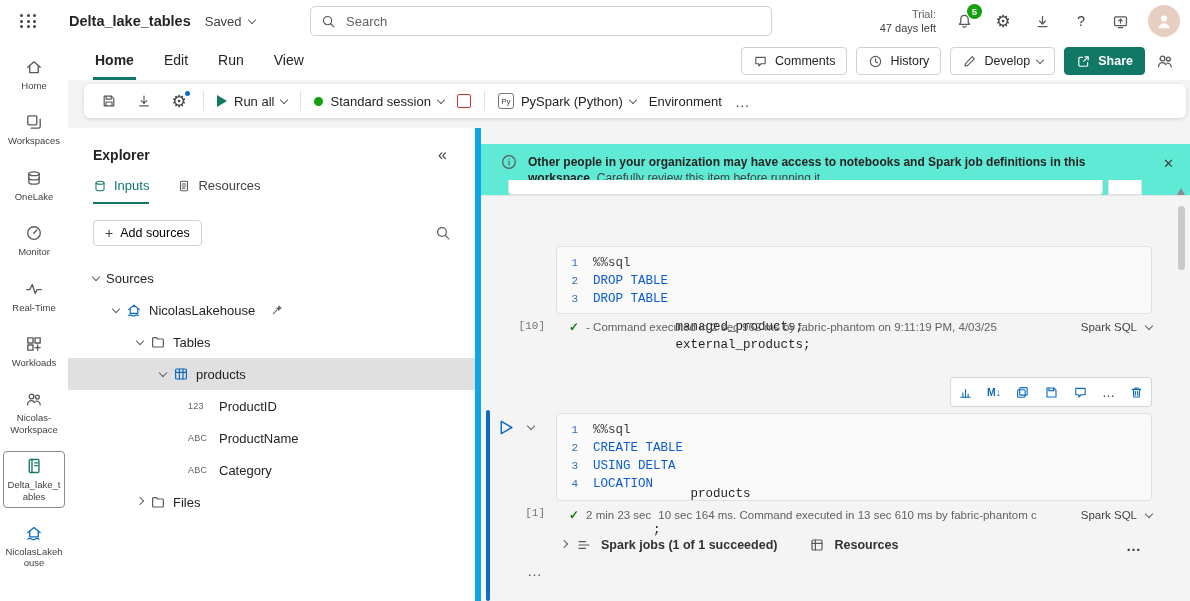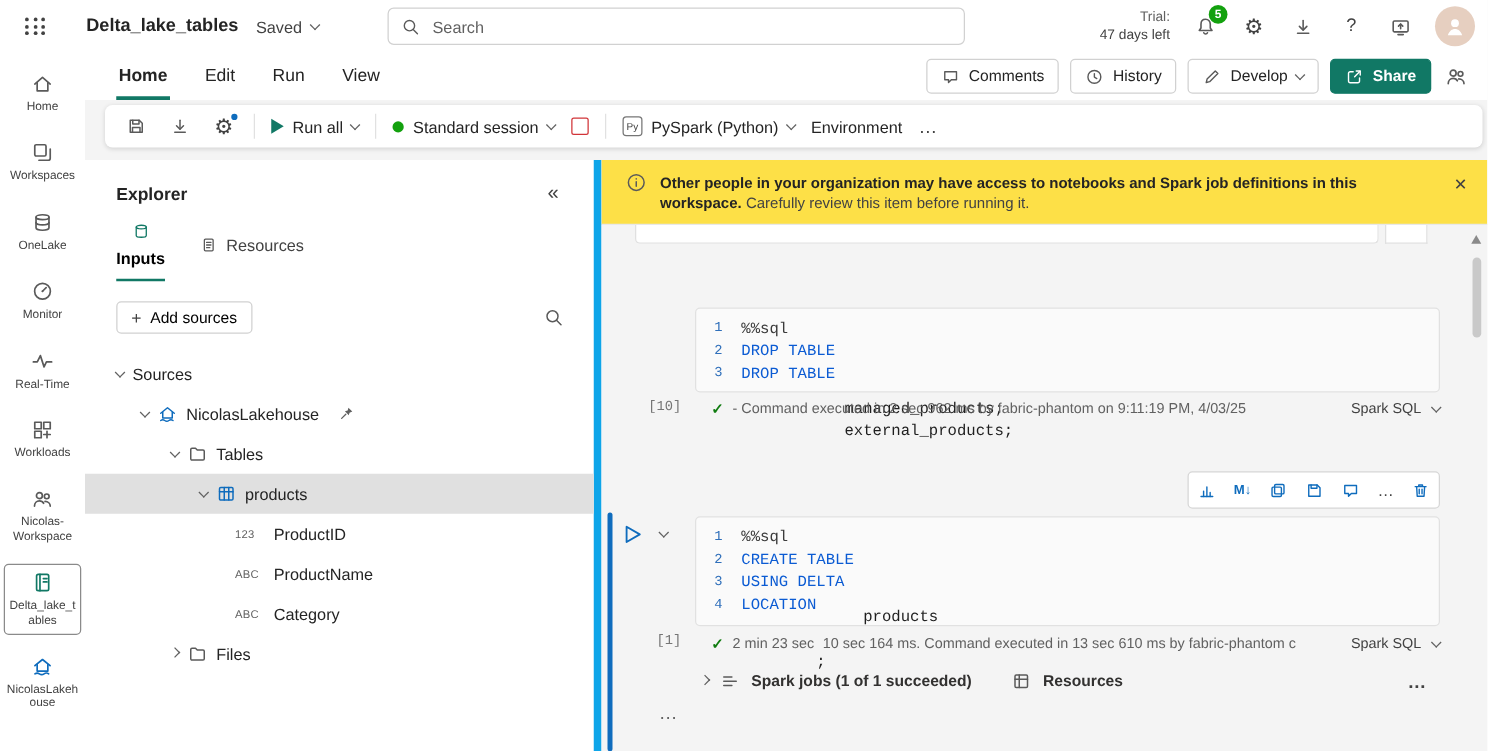--- a/index.html
+++ b/index.html
@@ -61,33 +61,33 @@
   .rail-item .lbl { margin-top:4px; font-size:9.5px; color:#424242; text-align:center; line-height:1.2; overflow-wrap:anywhere; }
   .rail-item.sel { border-color:#8a8a8a; background:#fff; }
 
   
   .explorer { position:absolute; top:128px; left:68px; width:413px; bottom:0; background:#fff; border-right:6px solid #0ea5e9; z-index:5; }
   .exp-head { display:flex; align-items:center; justify-content:space-between; padding:18px 28px 6px 25px; }
   .exp-title { font-size:14px; font-weight:700; }
   .collapse { font-size:16px; color:#424242; cursor:pointer; }
   .exp-tabs { display:flex; gap:28px; padding:8px 25px 0 25px; }
   .exp-tab { display:flex; align-items:center; gap:7px; font-size:13px; color:#424242; padding-bottom:9px; border-bottom:2.5px solid transparent; cursor:pointer; }
-  .exp-tab.active { font-weight:700; color:#000000; border-bottom-color:#117865;flex-direction:column; }
+  .exp-tab.active { font-weight:400; color:#0f766e; border-bottom-color:#117865; }
   .add-row { display:flex; align-items:center; justify-content:space-between; margin:16px 24px 0 25px; }
   .add-btn { display:flex; align-items:center; gap:7px; border:1px solid #d1d1d1; border-radius:4px; background:#fff; padding:5px 11px; font-size:12.5px; cursor:pointer; }
   .add-plus { font-size:14px; color:#424242; line-height:1; }
   .tree { margin-top:16px; font-size:13px; }
   .trow { display:flex; align-items:center; gap:7px; height:32px; cursor:pointer; }
   .trow.sel { background:#e0e0e0; }
   .coltype { width:24px; font-size:9px; color:#616161; letter-spacing:.2px; }
   .pin { margin-left:8px; }
 
   
   .notebook { position:absolute; top:128px; left:481px; right:0; bottom:0; background:#f4f4f4; overflow:hidden; }
-  .banner { position:absolute; top:0; left:0; right:0; height:52px; background:#fde047; border-bottom:1px solid #e8e8e8; display:flex; align-items:flex-start; gap:11px; padding:10px 20px; }
+  .banner { position:absolute; top:16px; left:0; right:0; height:52px; background:#5eead4; border-bottom:1px solid #e8e8e8; display:flex; align-items:flex-start; gap:11px; padding:10px 20px; }
   .banner-text { width:578px; font-size:12px; line-height:16px; color:#424242; }
   .banner-text b { color:#242424; }
   .banner-close { position:absolute; right:16px; top:12px; font-size:13px; color:#424242; cursor:pointer; }
 
   .partial-cell { position:absolute; left:27px; top:52px; width:595px; height:15px; background:#fff; border:1px solid #e0e0e0; border-top:none; border-radius:0 0 4px 4px; }
   .partial-box { position:absolute; left:627px; top:52px; width:34px; height:15px; background:#fff; border:1px solid #e0e0e0; border-top:none; }
 
   .vscroll { position:absolute; right:2px; top:56px; width:14px; bottom:0; }
   .sarrow { width:0; height:0; border-left:4.5px solid transparent; border-right:4.5px solid transparent; border-bottom:7px solid #8a8a8a; margin:4px auto 0; cursor:pointer; }
   .sthumb { position:absolute; top:22px; left:4px; width:7px; height:64px; background:#c9c9c9; border-radius:4px; cursor:pointer; }

